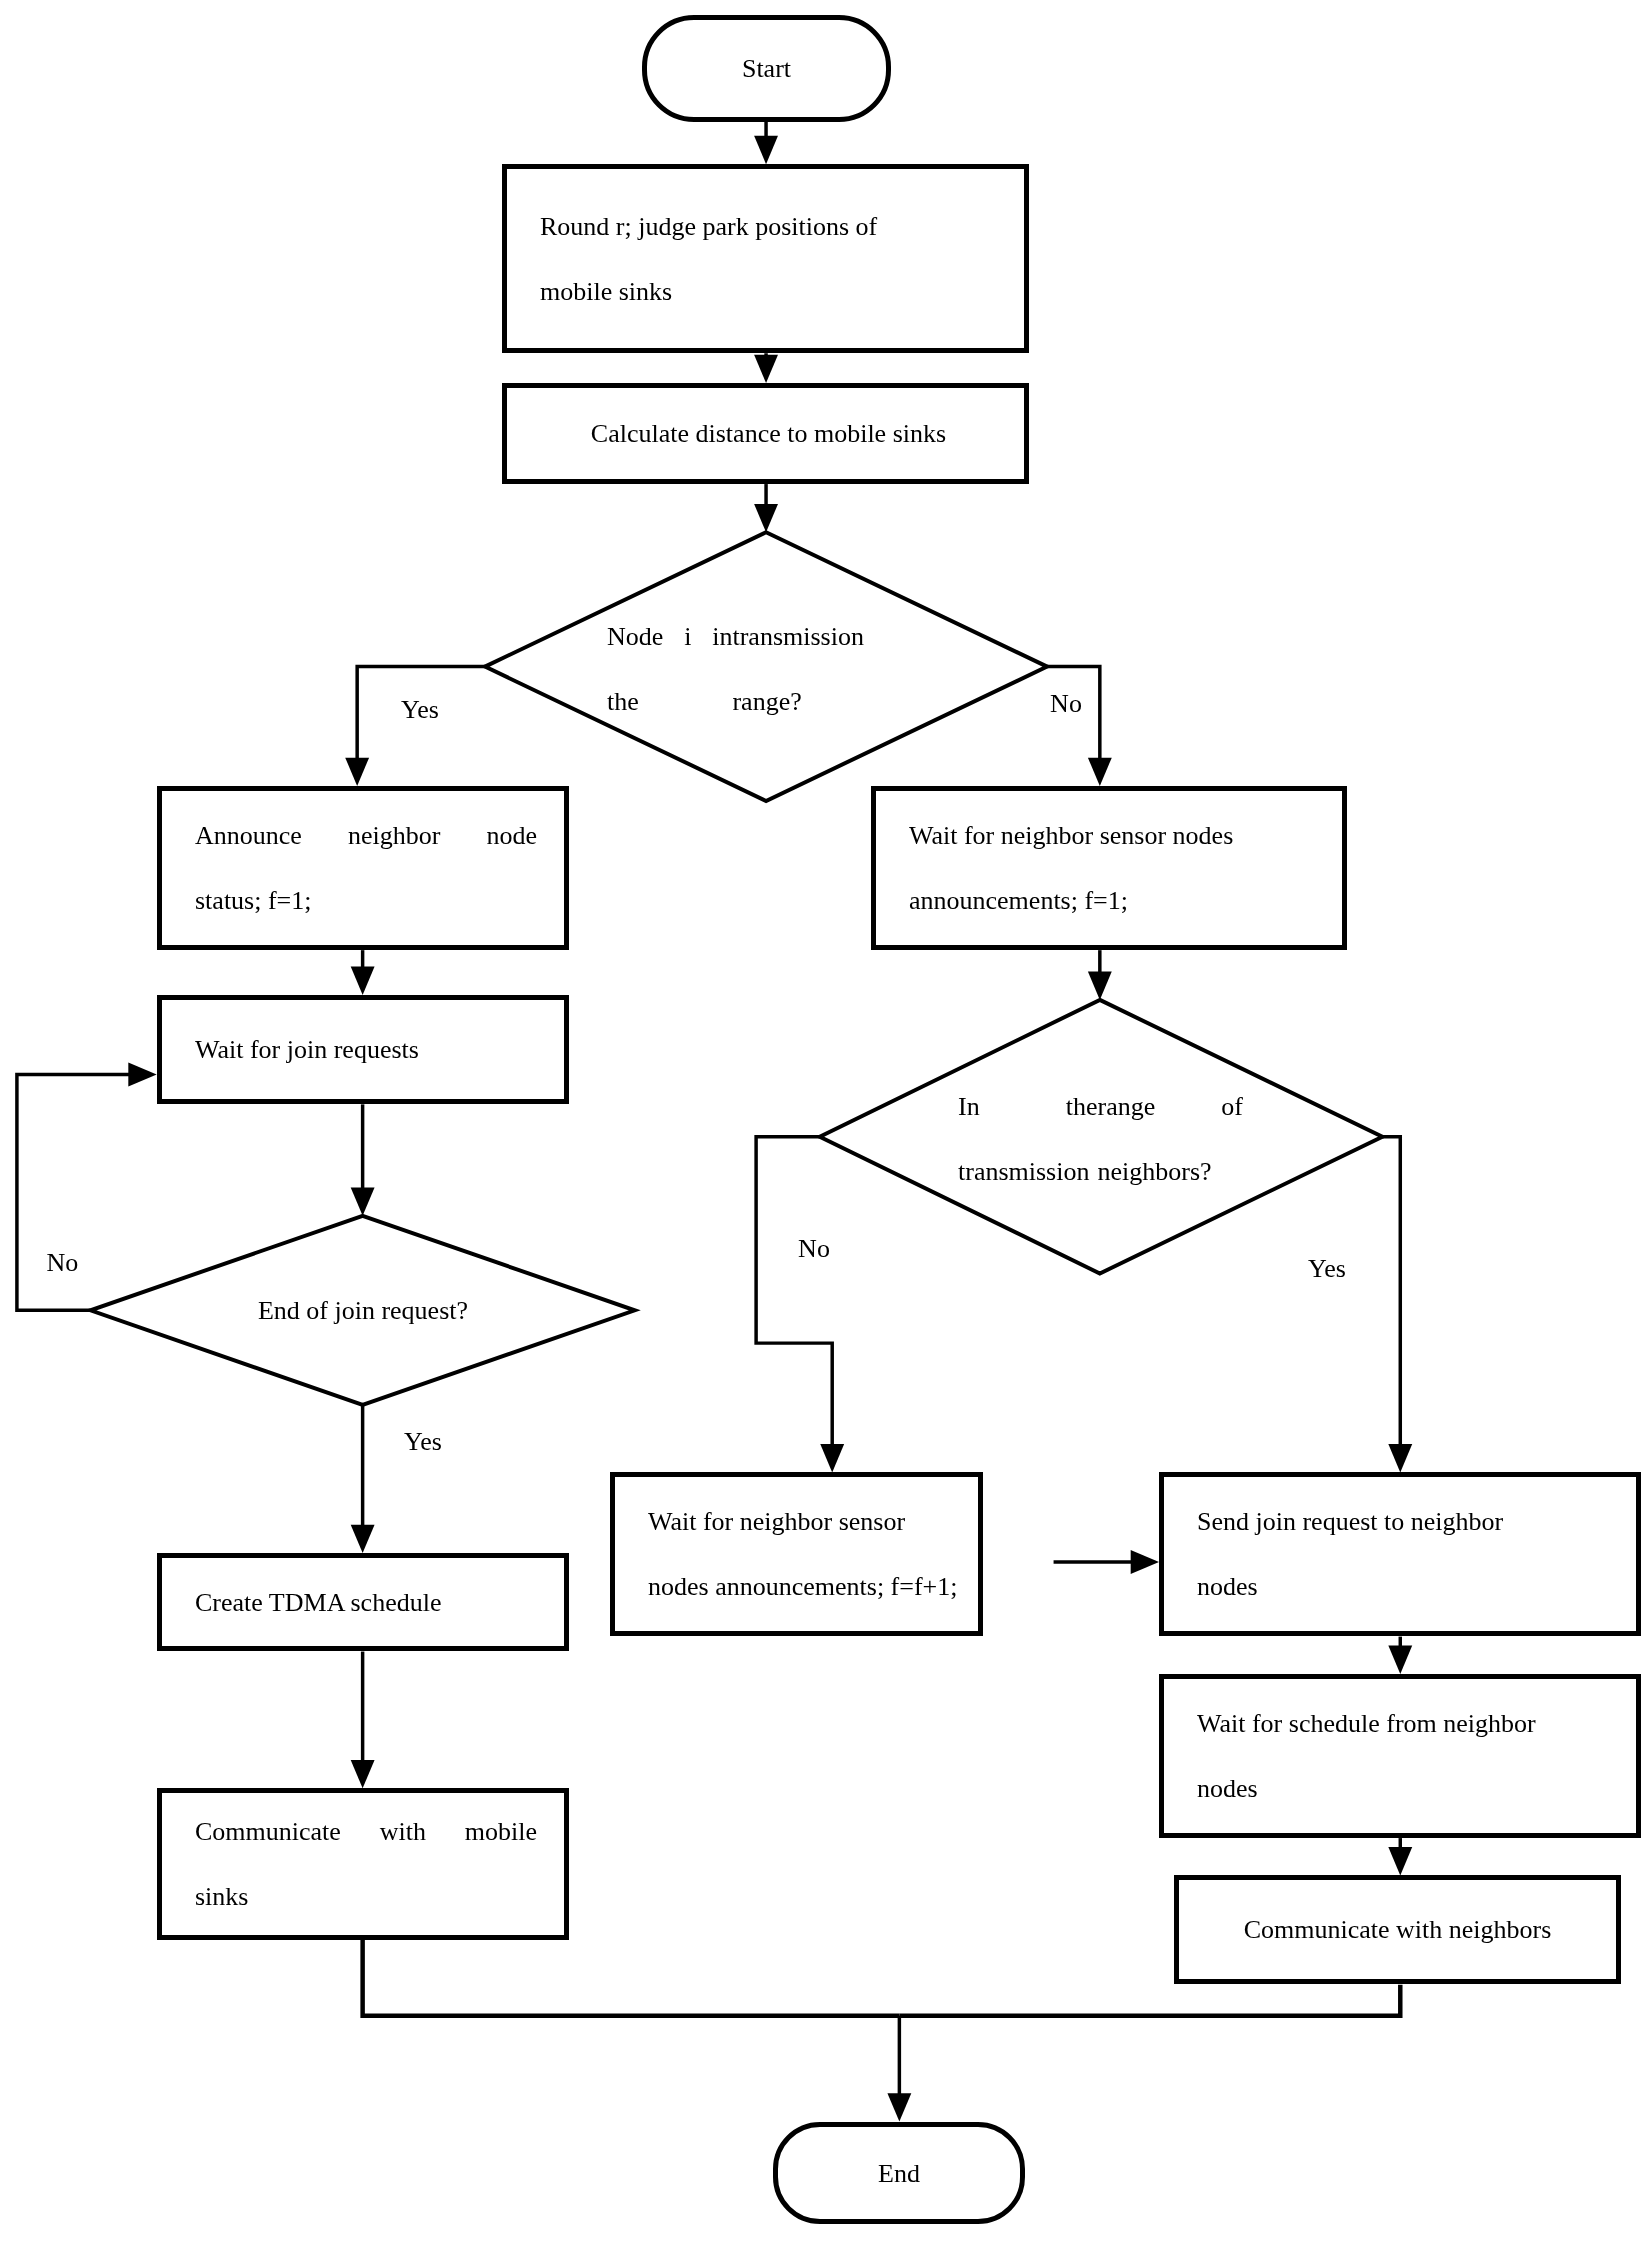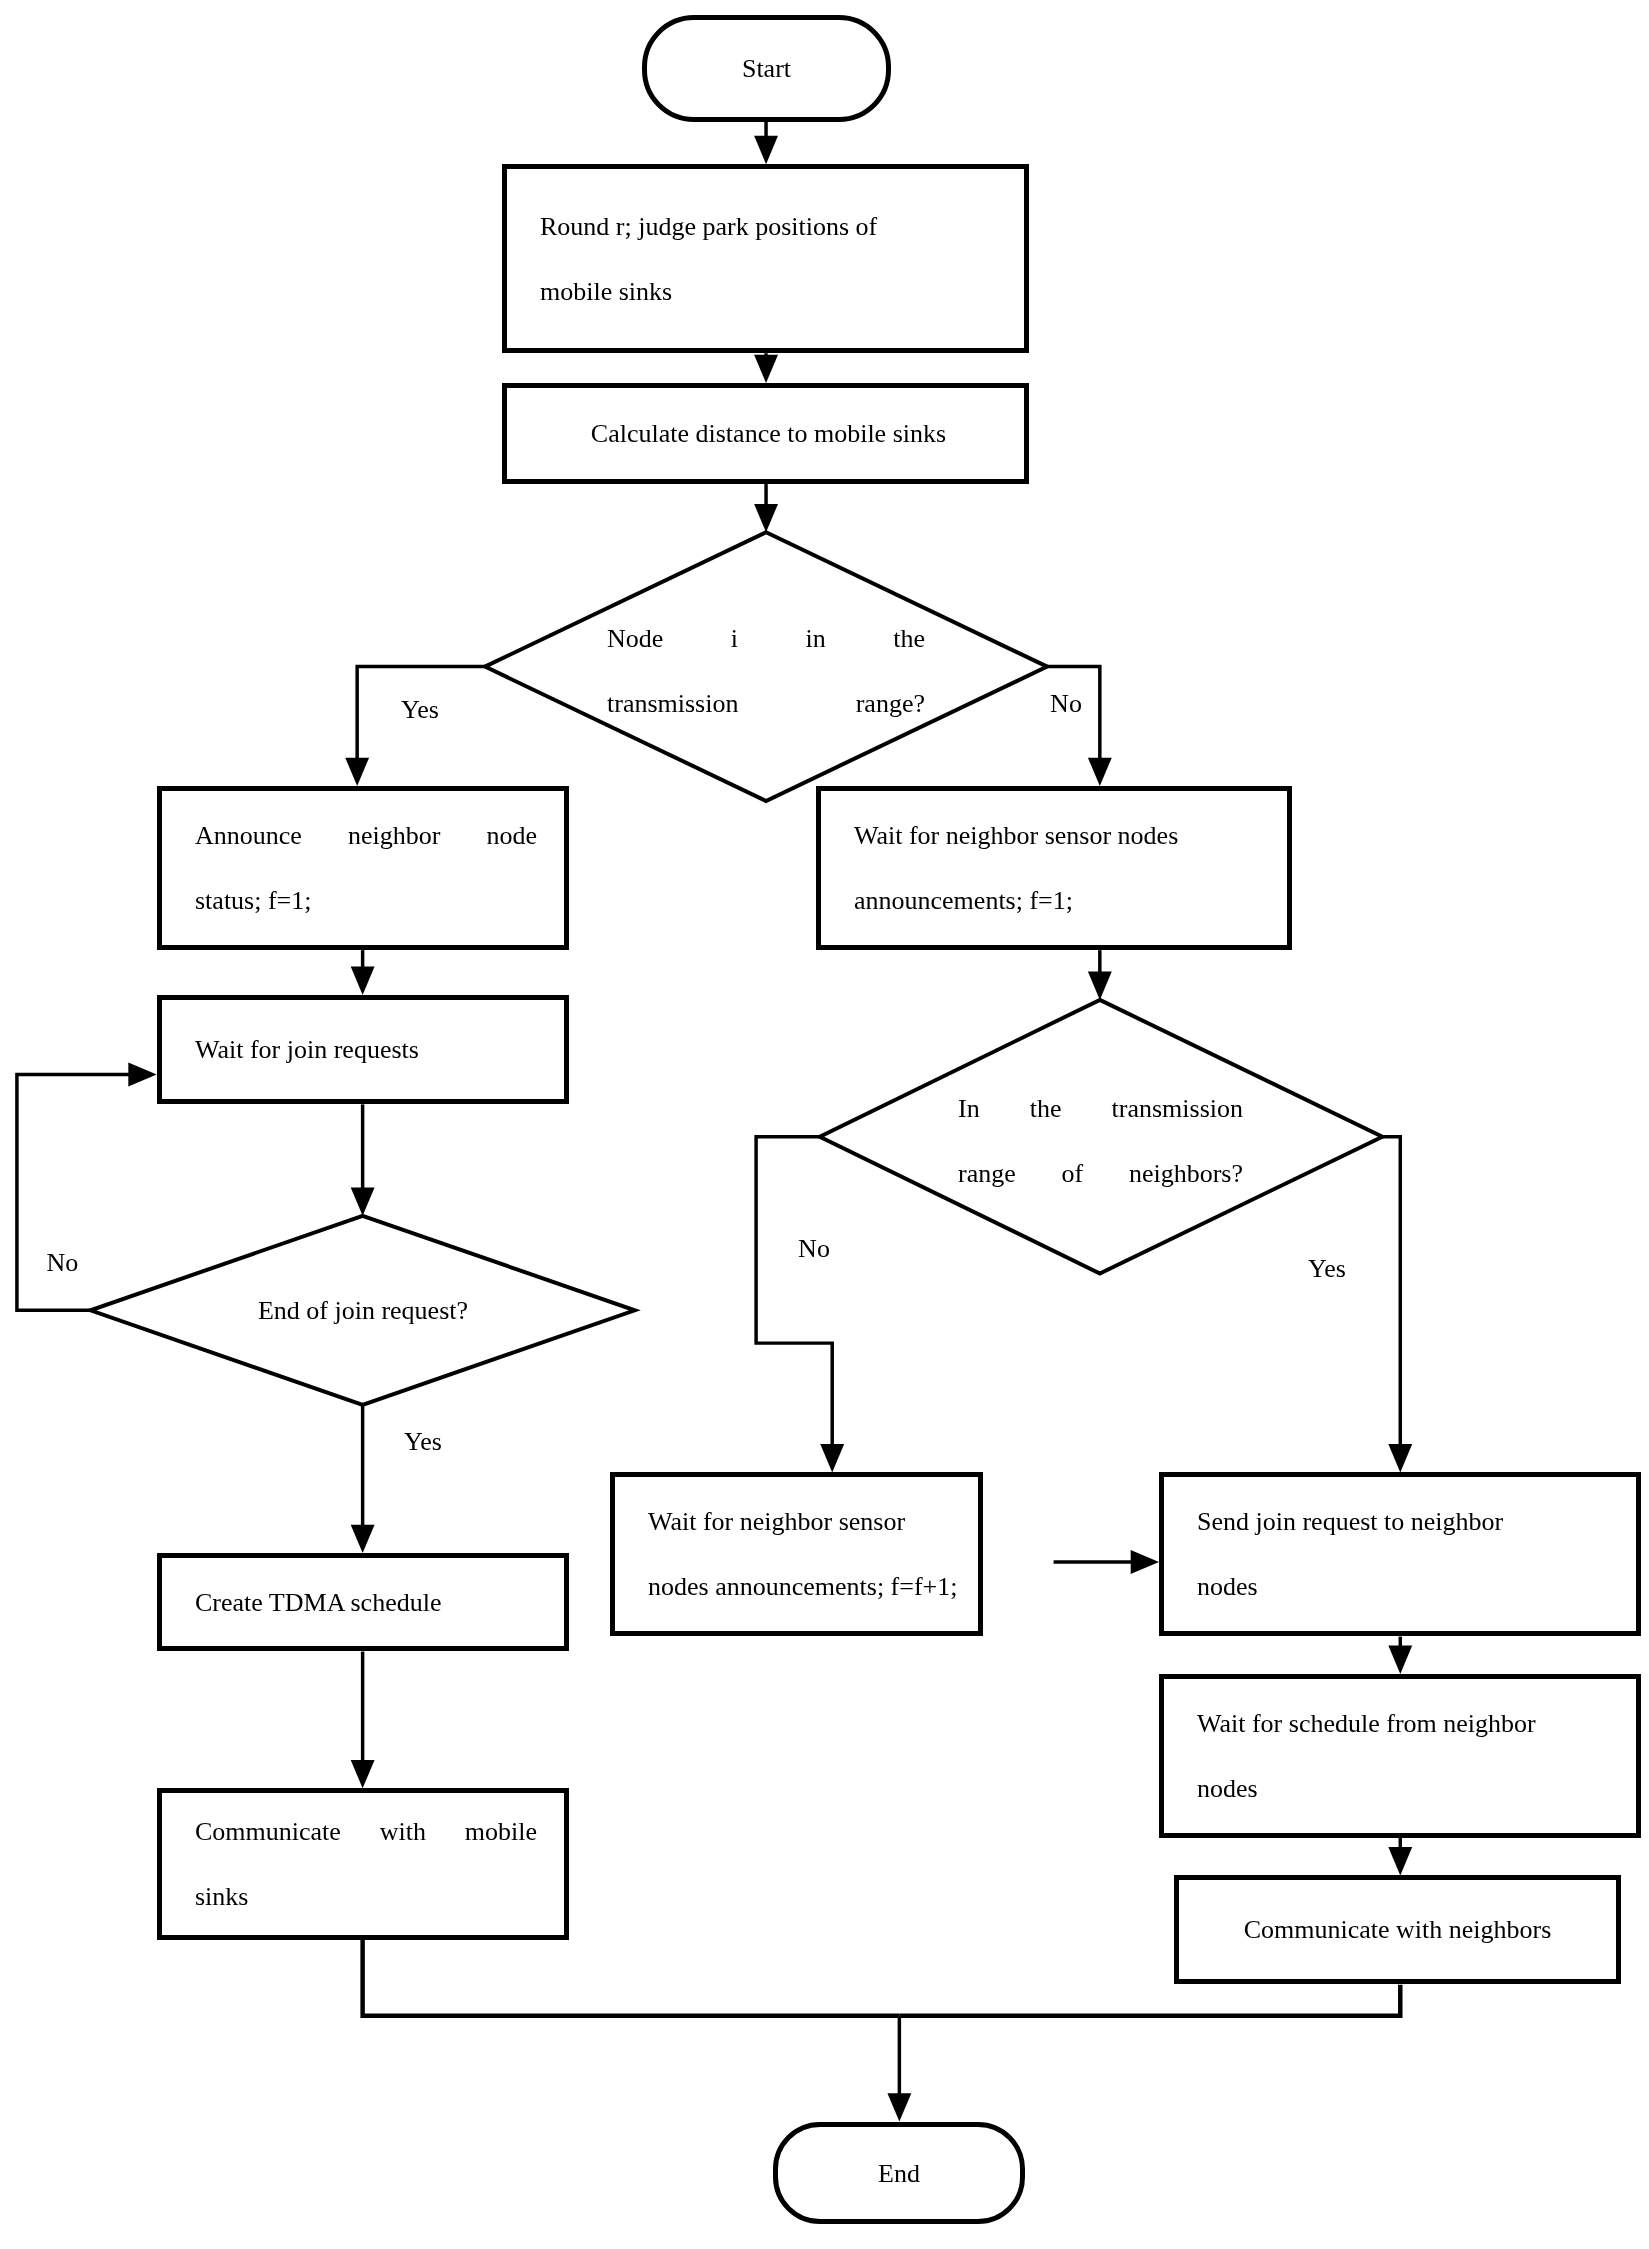--- a/index.html
+++ b/index.html
@@ -33,21 +33,21 @@
     flex-direction: column;
     justify-content: center;
   }
   .pill {
     border-radius: 52px;
     align-items: center;
   }
   .dtext {
     position: absolute;
     display: flex;
-    flex-direction: column;
+    flex-direction: row;
     justify-content: center;
     box-sizing: border-box;
   }
   .ln {
     font-size: 26px;
     line-height: 65px;
     white-space: nowrap;
     padding: 0 27px 0 33px;
     text-align: left;
   }
@@ -156,21 +156,21 @@
 
   <div class="node" style="left:157px; top:1788px; width:412px; height:152px;">
     <div class="ln j">Communicate with mobile</div>
     <div class="ln">sinks</div>
   </div>
 
   <div class="node" style="left:157px; top:1553px; width:412px; height:98px;">
     <div class="ln">Create TDMA schedule</div>
   </div>
 
-  <div class="node" style="left:816px; top:786px; width:476px; height:164px;">
+  <div class="node" style="left:871px; top:786px; width:476px; height:164px;">
     <div class="ln">Wait for neighbor sensor nodes</div>
     <div class="ln">announcements; f=1;</div>
   </div>
 
   <div class="dtext" style="left:958px; top:1074px; width:285px; height:134px;">
     <div class="ln j">In the transmission</div>
     <div class="ln j">range of neighbors?</div>
   </div>
 
   <div class="node" style="left:610px; top:1472px; width:373px; height:164px;">

